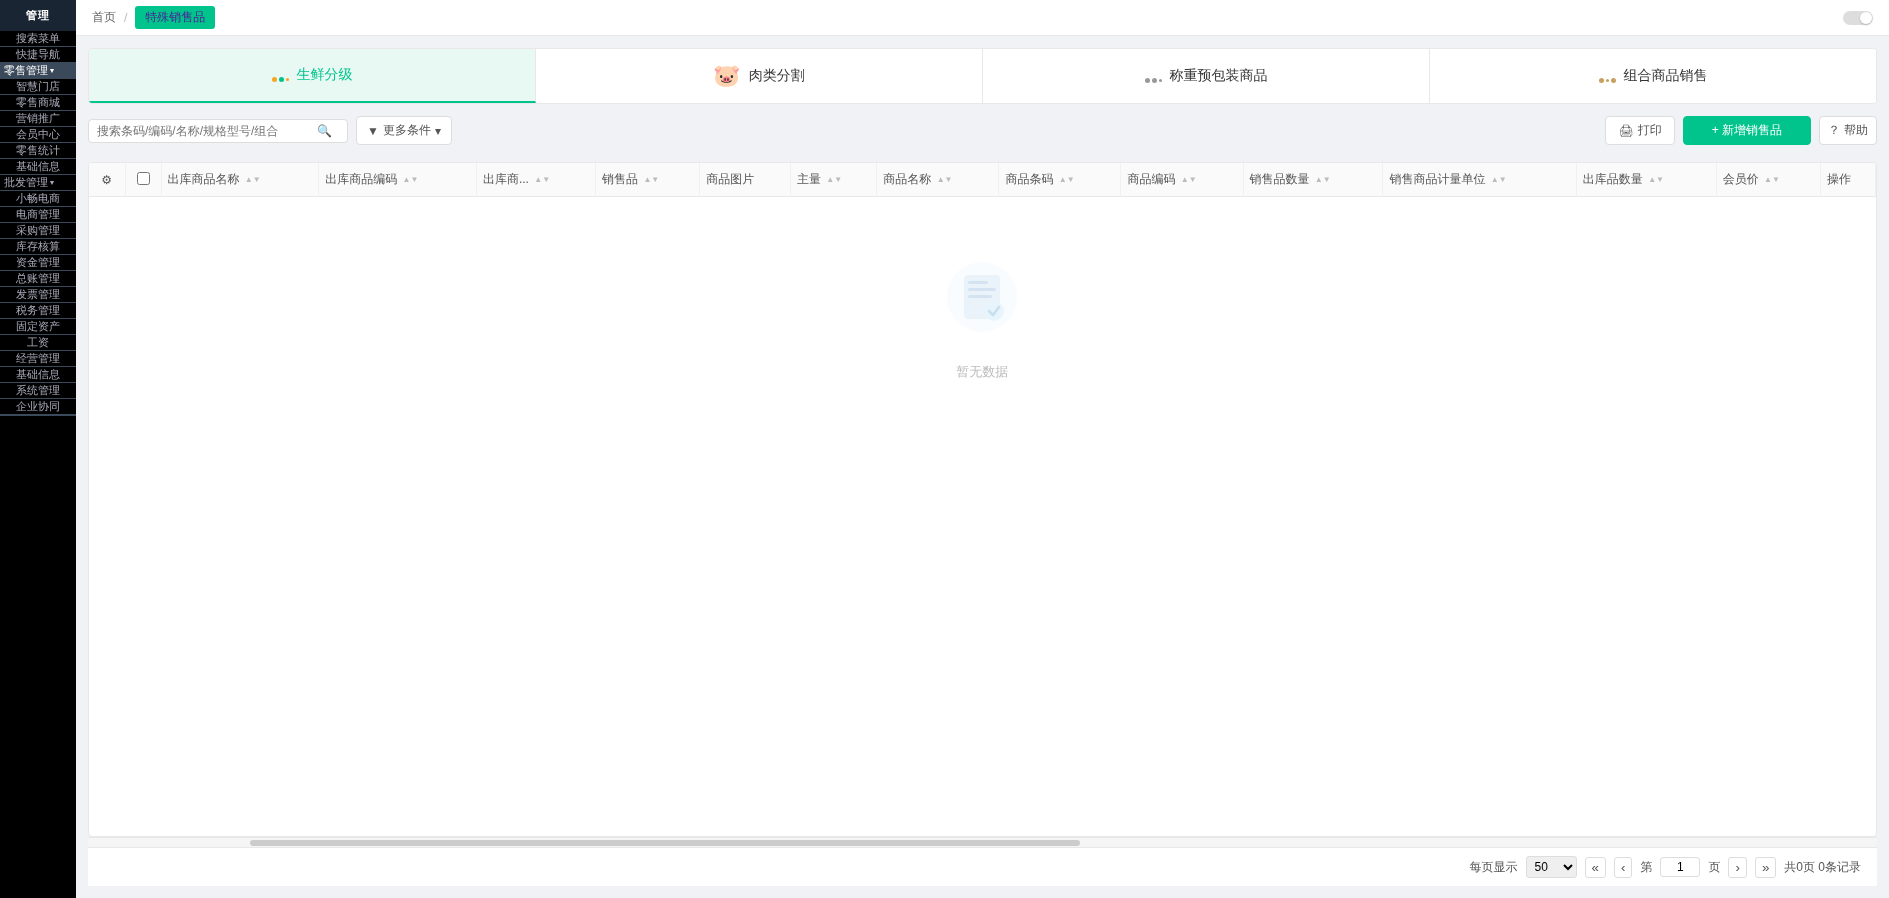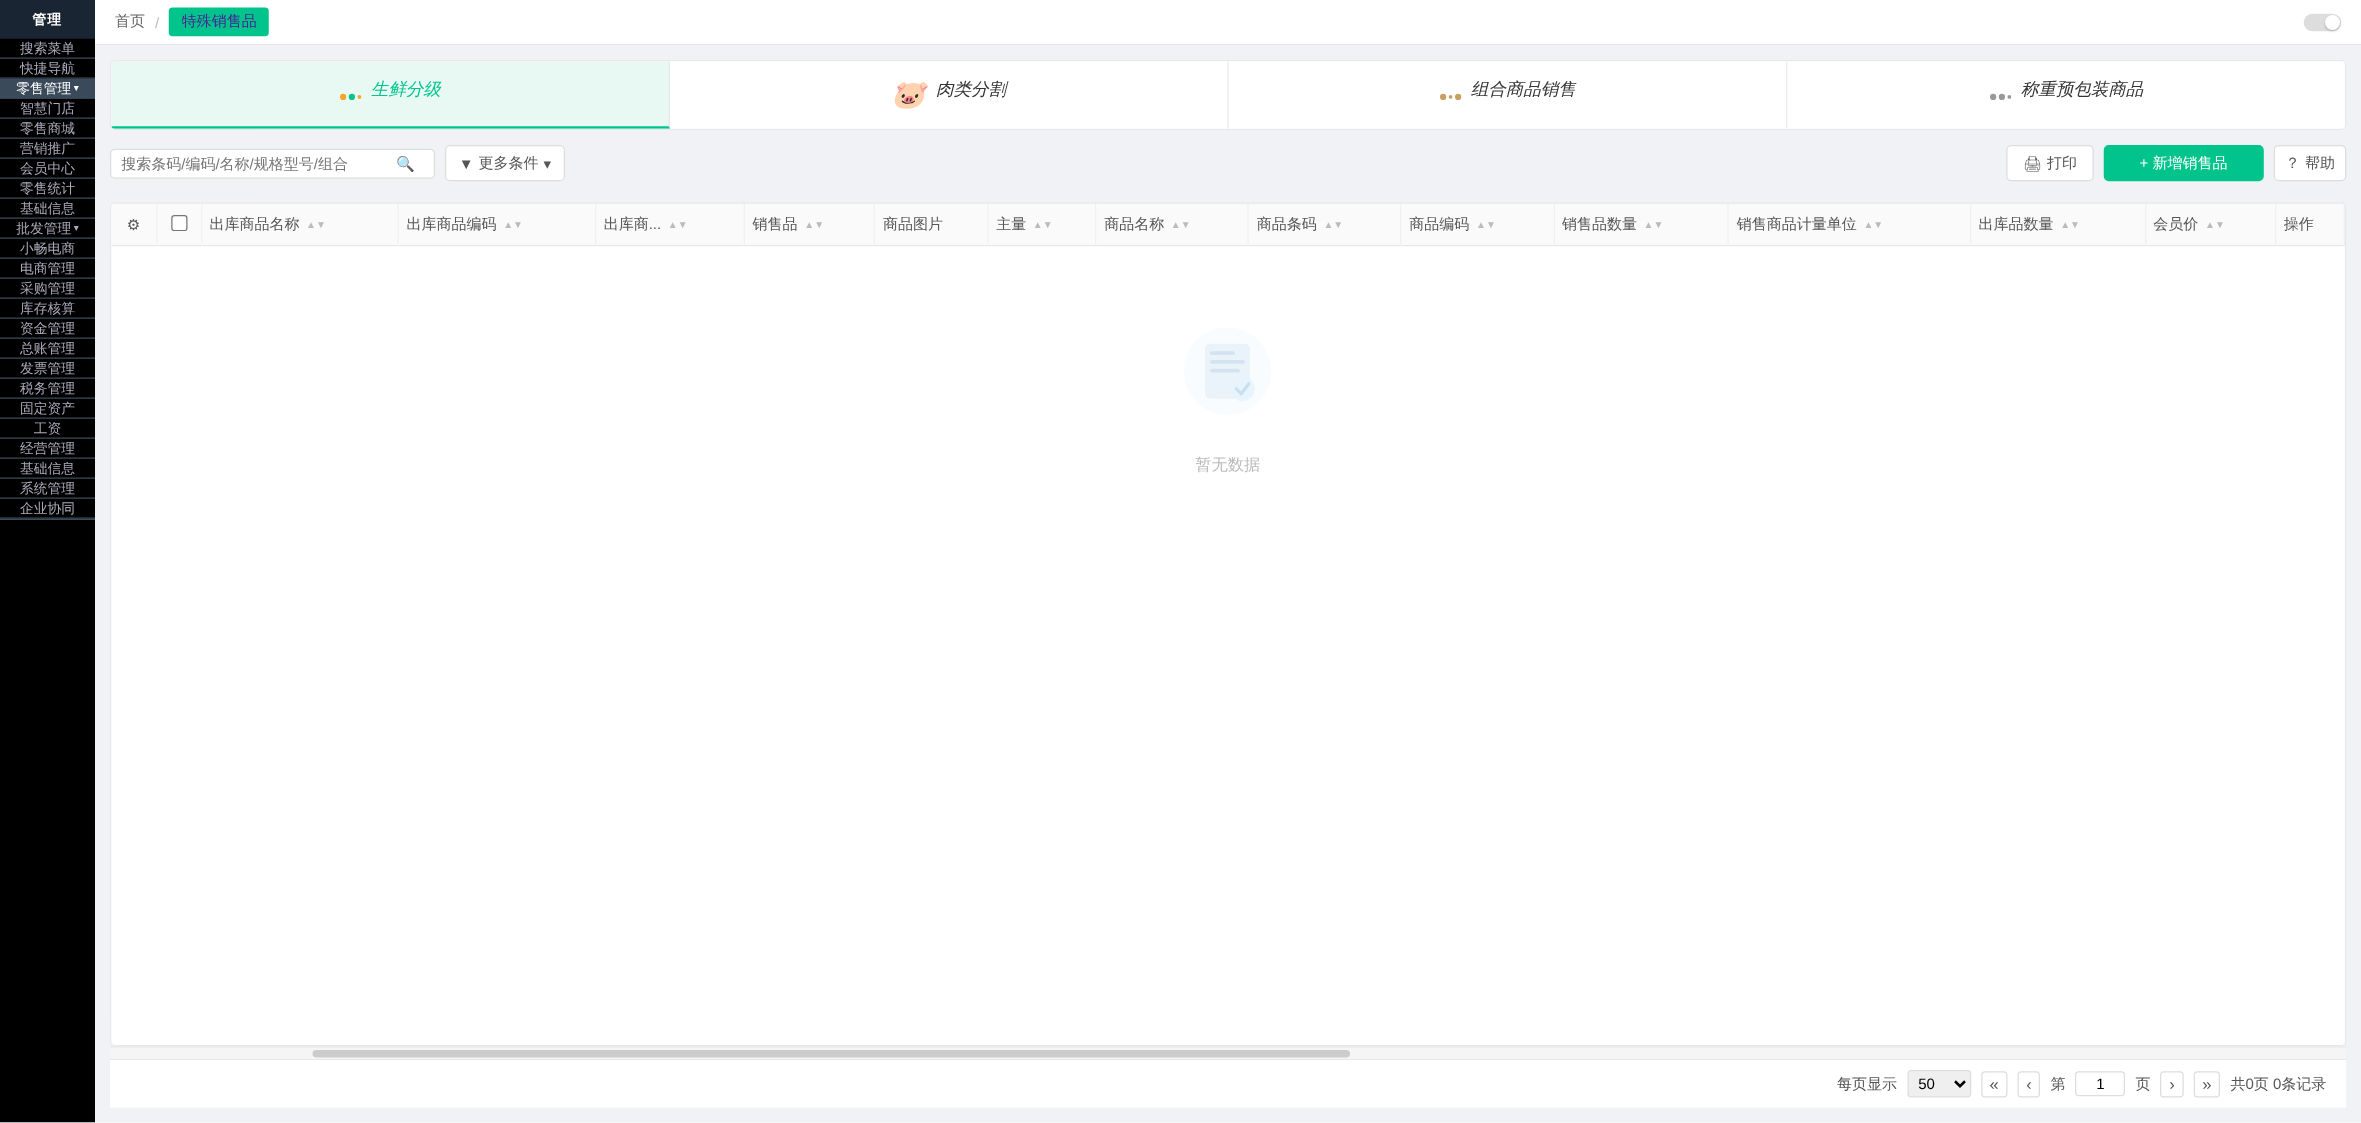--- a/index.html
+++ b/index.html
@@ -28,21 +28,21 @@
     .sidebar-item {
       padding: 0 4px;
       text-align: center;
       cursor: pointer;
       color: #aab;
       font-size: 11px;
       border-bottom: 1px solid #3a4a5a;
       transition: background 0.2s;
     }
     .sidebar-item.active { background: #3a4a5a; color: #fff; }
-    .sidebar-item.has-arrow { display: flex; align-items: center; justify-content: center; gap: 2px; }
+    .sidebar-item.has-arrow { display: flex; align-items: center; gap: 2px; }
     .sidebar-item .arrow { font-size: 8px; }
 
     
     .main {
       flex: 1;
       display: flex;
       flex-direction: column;
       overflow: hidden;
       background: #f0f2f5;
     }
@@ -88,28 +88,28 @@
       margin-bottom: 12px;
       background: #fff;
       border: 1px solid #e8e8e8;
       border-radius: 4px;
       overflow: hidden;
       flex-shrink: 0;
     }
     .tab-card {
       flex: 1;
       display: flex;
+      align-items: center;
       justify-content: center;
       gap: 8px;
       padding: 14px 16px;
       cursor: pointer;
       border-right: 1px solid #e8e8e8;
       background: #fff;
       position: relative;
-      font-style: italic;
     }
     .tab-card:last-child { border-right: none; }
     .tab-card.active {
       background: #e8f8f3;
       border-bottom: 2px solid #00c48c;
     }
     .tab-card-icon { font-size: 20px; }
     .tab-card-label { font-size: 14px; color: #333; font-weight: 500; }
     .tab-card.active .tab-card-label { color: #00c48c; }
 
@@ -431,37 +431,37 @@
       </div>
 
       <div class="tab-card">
         <span class="tab-card-icon" style="color:#e06060;font-size:22px;">🐷</span>
         <span class="tab-card-label">肉类分割</span>
       </div>
 
       <div class="tab-card">
         <span class="tab-card-icon">
           <span class="dot-icon">
+            <span class="dot gray"></span>
+            <span class="dot gray"></span>
+            <span class="dot gray" style="width:3px;height:3px;"></span>
+          </span>
+        </span>
+        <span class="tab-card-label">称重预包装商品</span>
+      </div>
+
+      <div class="tab-card">
+        <span class="tab-card-icon">
+          <span class="dot-icon">
             <span class="dot" style="background:#c8a060;"></span>
             <span class="dot" style="background:#c8a060;width:3px;height:3px;"></span>
             <span class="dot" style="background:#c8a060;"></span>
           </span>
         </span>
         <span class="tab-card-label">组合商品销售</span>
-      </div>
-
-      <div class="tab-card">
-        <span class="tab-card-icon">
-          <span class="dot-icon">
-            <span class="dot gray"></span>
-            <span class="dot gray"></span>
-            <span class="dot gray" style="width:3px;height:3px;"></span>
-          </span>
-        </span>
-        <span class="tab-card-label">称重预包装商品</span>
       </div>
     </div>
 
     <div class="toolbar">
       <div class="toolbar-left">
         <div class="search-box">
           <input type="text" placeholder="搜索条码/编码/名称/规格型号/组合" style="">
           <span class="search-icon">🔍</span>
         </div>
         <button class="filter-btn">

